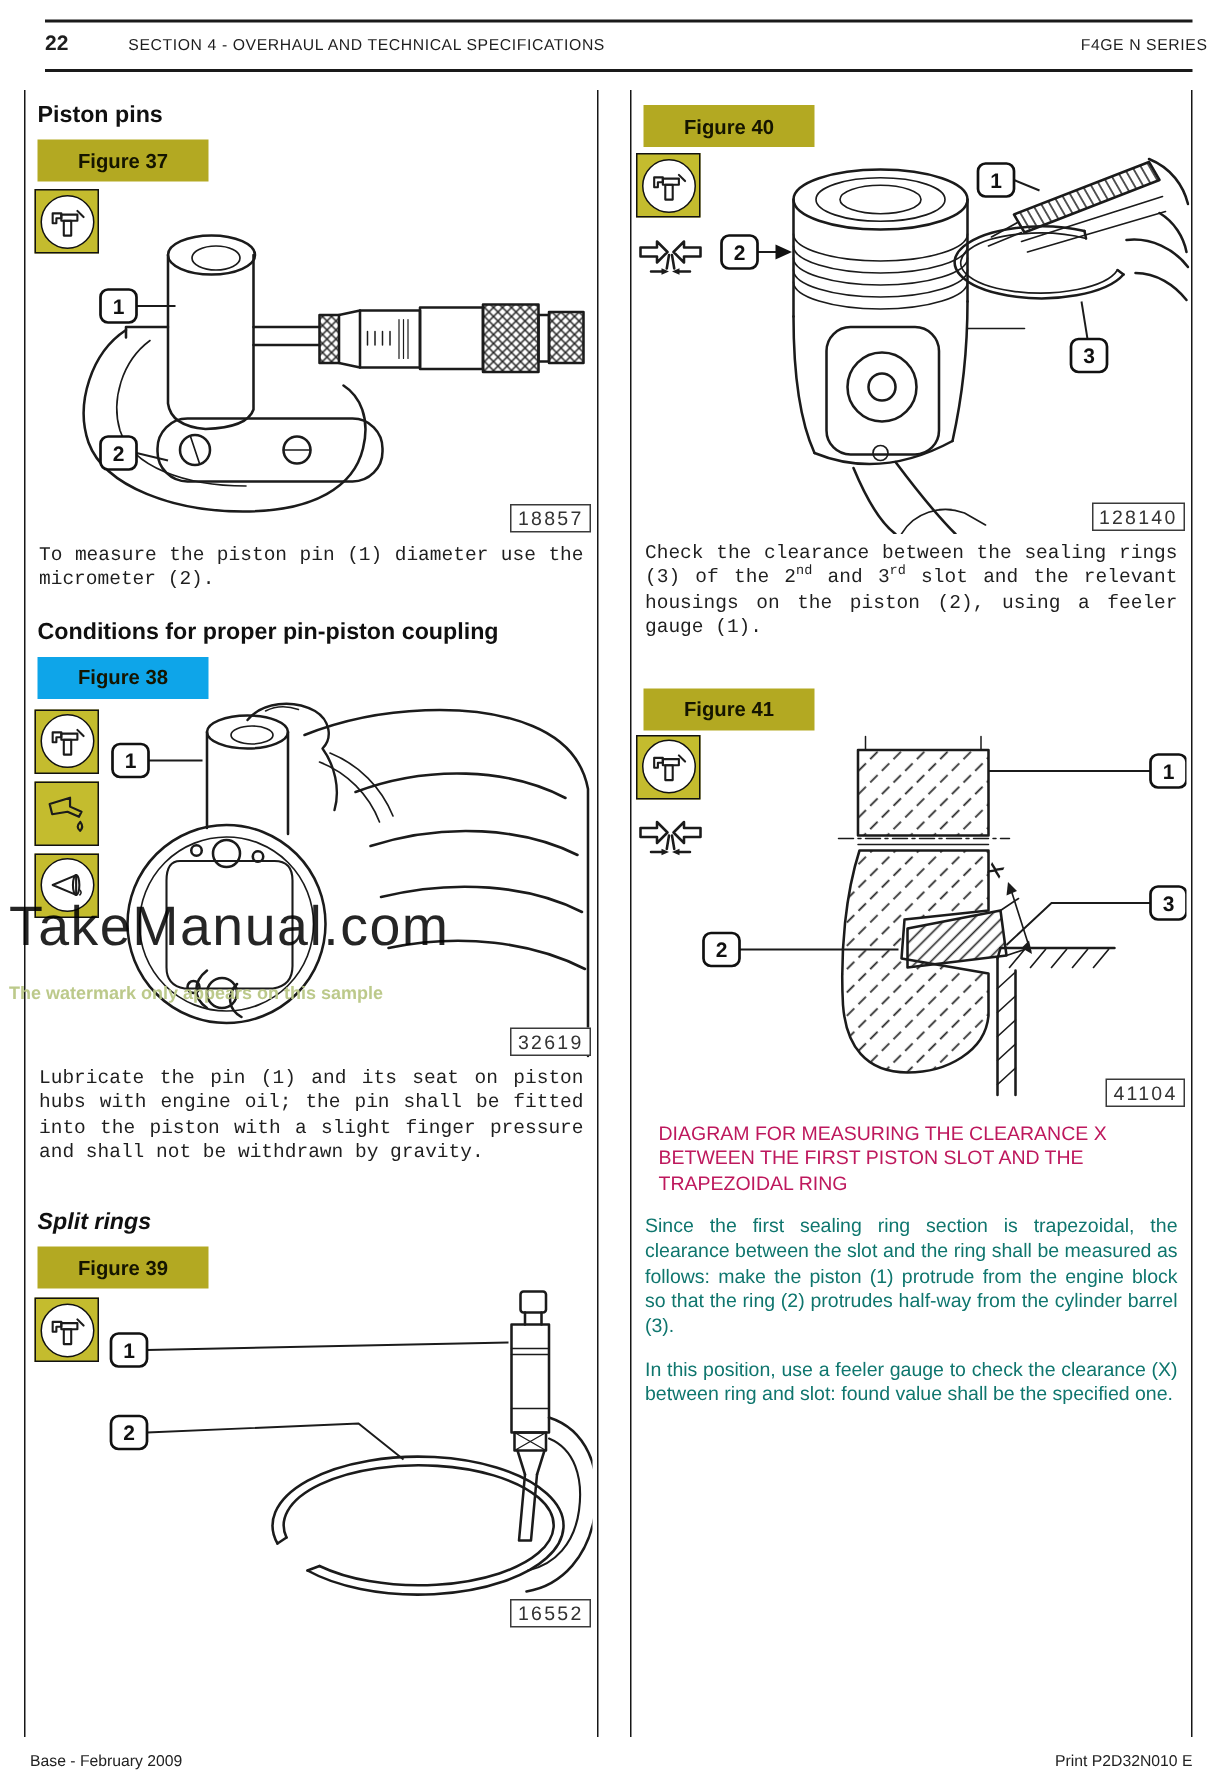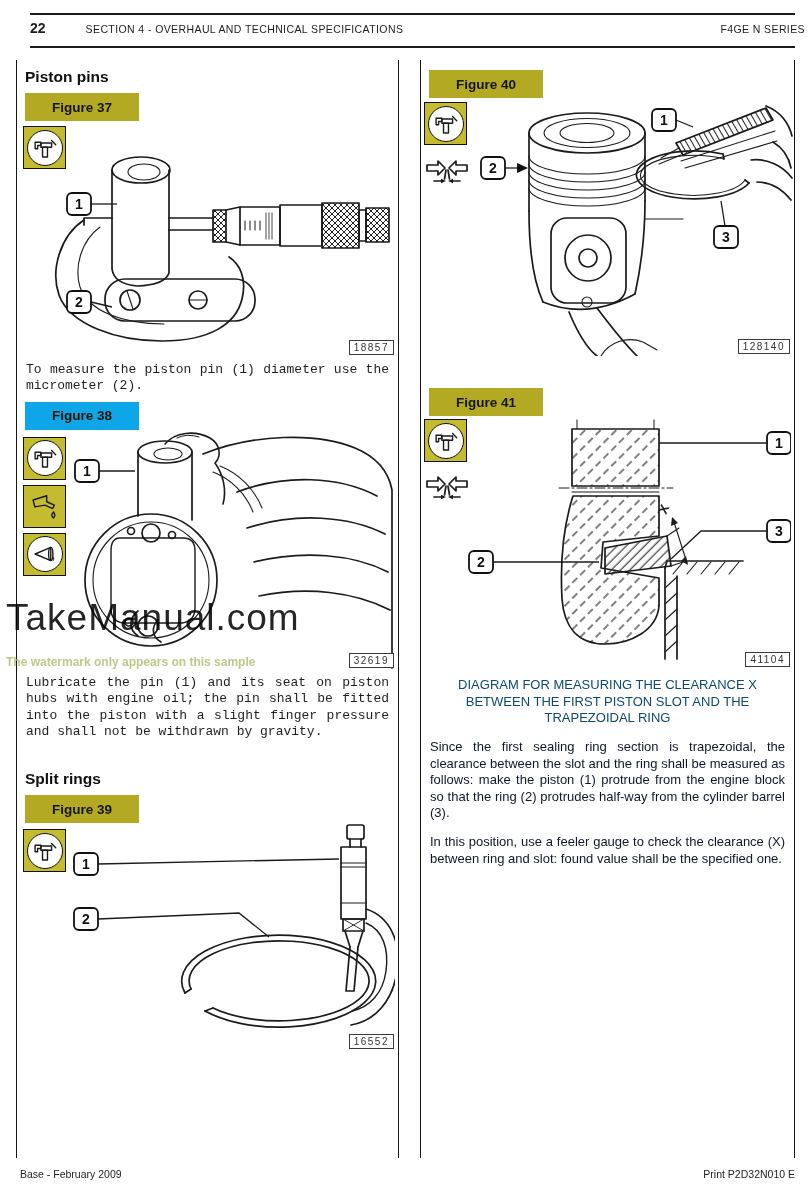--- a/index.html
+++ b/index.html
@@ -20,26 +20,26 @@
   .section-heading{font-size:15.5px;font-weight:bold;margin:0 0 0 8px;padding-top:8px;color:#101010;}
   .banner{width:114px;height:28px;display:flex;align-items:center;justify-content:center;
           font-weight:bold;font-size:13.5px;color:#151500;margin:7px 0 0 8px;}
   .figframe{position:relative;width:100%;}
   .figsvg{position:absolute;left:0;top:0;}
   .iconbox{position:absolute;width:43px;height:43px;border:1.6px solid #111;
            display:flex;align-items:center;justify-content:center;box-sizing:border-box;z-index:2;}
   .iconcircle{width:34px;height:34px;background:#fff;border:1.3px solid #111;border-radius:50%;
               display:flex;align-items:center;justify-content:center;}
   .clear-icon{position:absolute;z-index:2;}
-  .codebox{position:absolute;right:4px;bottom:2px;border:1.2px solid #3a3a3a;font-size:10px;
+  .codebox{position:absolute;right:4px;bottom:2px;border:1.2px solid #3a3a3a;font-size:13px;
            letter-spacing:1.5px;padding:1px 4px;color:#333;background:#fff;z-index:3;}
   .caption{font-size:13px;line-height:1.26;text-align:justify;margin:5px 9px 0 9px;color:#1f1f1f;font-family:Liberation Mono, monospace;}
   .caption sup{font-size:9px;line-height:0;}
-  .diagram-caption{font-size:13px;line-height:1.28;text-align:center;margin:8px 18px 0 18px;color:#0c4a6e;}
-  .para{font-size:13px;line-height:1.28;text-align:justify;margin:12px 9px 0 9px;color:#0f172a;}
+  .diagram-caption{font-size:13px;line-height:1.28;margin:8px 18px 0 18px;color:#be185d;}
+  .para{font-size:13px;line-height:1.28;text-align:justify;margin:12px 9px 0 9px;color:#0f766e;}
   
   .watermark{position:absolute;left:6px;top:558px;width:300px;z-index:6;pointer-events:none;}
   .wm-big{font-size:37px;font-weight:normal;color:#000000;opacity:.85;letter-spacing:1px;margin-top:39px;}
   .wm-small{font-size:12px;font-weight:bold;color:#b9c785;opacity:.95;margin-top:16px;}
   
   .footer{position:absolute;left:20px;right:17px;bottom:9px;display:flex;font-size:10.5px;color:#222;}
   .footer .fr{margin-left:auto;}
   svg text{font-family:"Liberation Sans",sans-serif;}
   .drawing{stroke:#1b1b1b;fill:none;stroke-width:1.7;stroke-linecap:round;stroke-linejoin:round;}
   .thin{stroke-width:1.1;}
@@ -117,20 +117,21 @@
         <g>
           <rect class="co-rect" x="50" y="170" width="24" height="22" rx="5"></rect>
           <text class="co-text" x="62" y="186">2</text>
         </g>
       </svg>
       <div class="codebox">18857</div>
     </div>
 
     <p class="caption">To measure the piston pin (1) diameter use the micrometer (2).</p>
 
+    <div class="section-heading" style="padding-top:18px;">Conditions for proper pin-piston coupling</div>
 
     <div class="banner" style="background:#0ea5e9">Figure 38</div>
 
     <div class="figframe" style="height:240px;">
       <div class="iconbox" style="left:6px;top:7px;background:#c4bc2e;">
         <div class="iconcircle">
           <svg width="28" height="28" viewBox="0 0 34 34">
               <g class="drawing" stroke-width="1.8">
             <path d="M5,10 h7 v4 h-4 v4 h-3 z"></path>
                 <rect x="12" y="11" width="13" height="5"></rect>
@@ -187,21 +188,21 @@
         <g>
           <rect class="co-rect" x="58" y="30" width="24" height="22" rx="5"></rect>
           <text class="co-text" x="70" y="46">1</text>
         </g>
       </svg>
       <div class="codebox">32619</div>
     </div>
 
     <p class="caption">Lubricate the pin (1) and its seat on piston hubs with engine oil; the pin shall be fitted into the piston with a slight finger pressure and shall not be withdrawn by gravity.</p>
 
-    <div class="section-heading" style="padding-top:30px;">Split rings</div>
+    <div class="section-heading" style="padding-top:30px;font-style:italic;">Split rings</div>
 
     <div class="banner" style="background:#b3a922">Figure 39</div>
 
     <div class="figframe" style="height:228px;">
       <div class="iconbox" style="left:6px;top:6px;background:#c4bc2e;">
         <div class="iconcircle">
           <svg width="28" height="28" viewBox="0 0 34 34">
               <g class="drawing" stroke-width="1.8">
             <path d="M5,10 h7 v4 h-4 v4 h-3 z"></path>
                 <rect x="12" y="11" width="13" height="5"></rect>
@@ -321,20 +322,21 @@
           <text class="co-text" x="72" y="75">2</text>
         </g>
         <g>
           <rect class="co-rect" x="293" y="128" width="24" height="22" rx="5"></rect>
           <text class="co-text" x="305" y="144">3</text>
         </g>
       </svg>
       <div class="codebox">128140</div>
     </div>
 
+    <p class="caption"><span>Check the clearance between the sealing rings (3) of the 2</span><sup>nd</sup><span> and 3</span><sup>rd</sup><span> slot and the relevant housings on the piston (2), using a feeler gauge (1).</span></p>
 
     <div class="banner" style="background:#b3a922;margin-top:32px;">Figure 41</div>
 
     <div class="figframe" style="height:253px;">
       <div class="iconbox" style="left:3px;top:3px;background:#c4bc2e;">
         <div class="iconcircle">
           <svg width="28" height="28" viewBox="0 0 34 34">
               <g class="drawing" stroke-width="1.8">
             <path d="M5,10 h7 v4 h-4 v4 h-3 z"></path>
                 <rect x="12" y="11" width="13" height="5"></rect>

